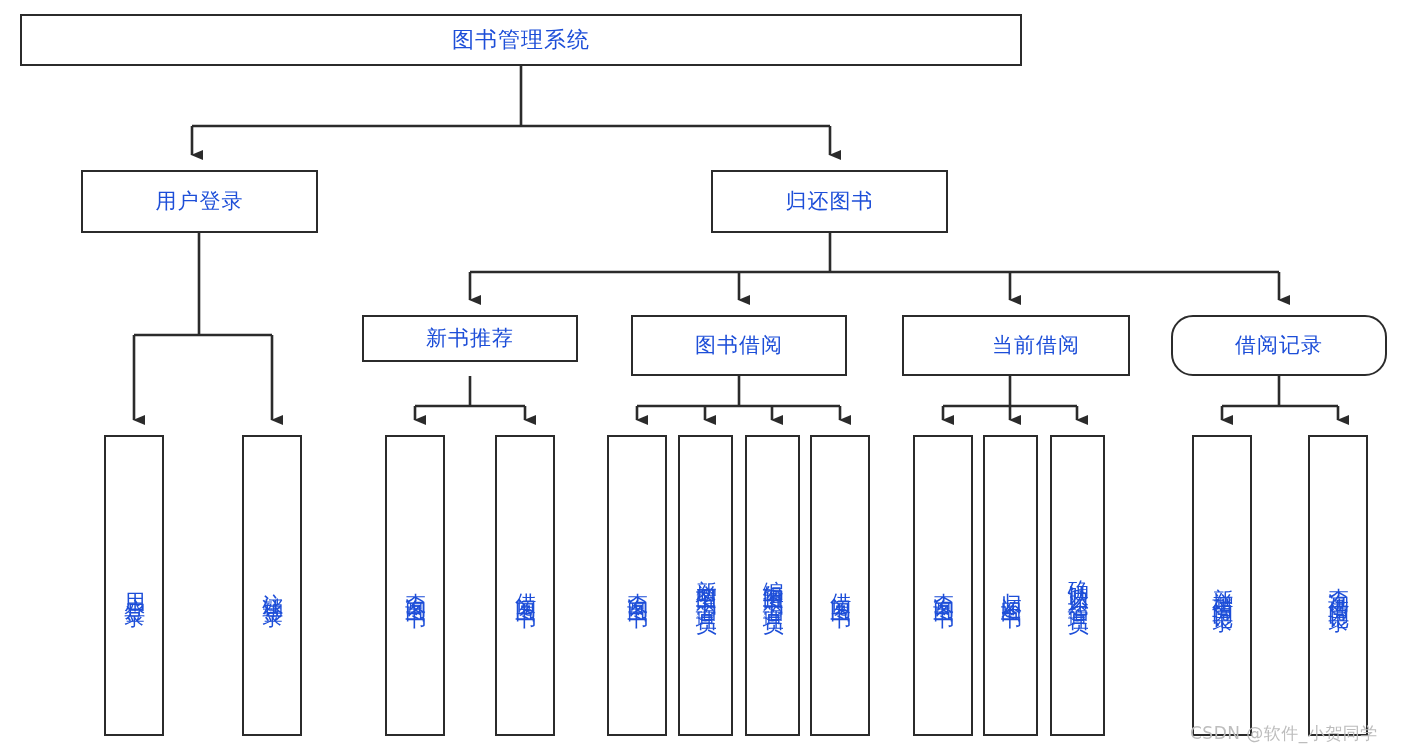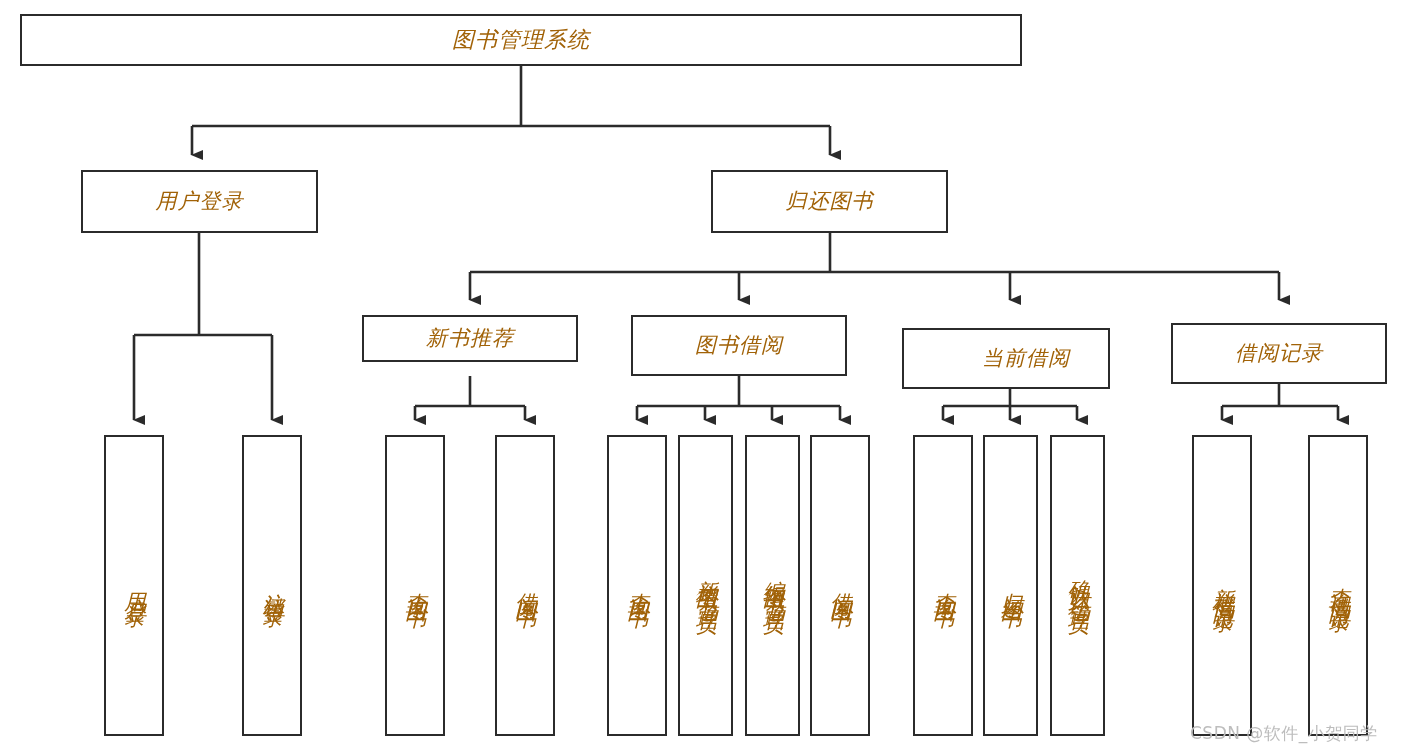--- a/index.html
+++ b/index.html
@@ -29,27 +29,26 @@
     position: absolute;
     box-sizing: border-box;
     border: 2.5px solid #2b2b2b;
     background: #ffffff;
     display: flex;
     align-items: center;
     justify-content: center;
     z-index: 3;
   }
   .node .label {
-    color: #a16207;
+    color: #1d4ed8;
     font-size: 21px;
     line-height: 1.12;
     letter-spacing: 1px;
     text-align: left;
     white-space: pre;
-    font-style: italic;
   }
   .node.vertical .label {
     writing-mode: vertical-rl;
     text-orientation: upright;
     letter-spacing: 5px;
     font-size: 21px;
     white-space: nowrap;
   }
   .node.root .label { font-size: 22px; }
   .watermark {
@@ -128,24 +127,24 @@
   <div class="node" style="left:711px; top:170px; width:237px; height:63px;">
     <span class="label">归还图书</span>
   </div>
 
   <div class="node" style="left:362px; top:315px; width:216px; height:47px;">
     <span class="label">新书推荐</span>
   </div>
   <div class="node" style="left:631px; top:315px; width:216px; height:61px;">
     <span class="label">图书借阅</span>
   </div>
-  <div class="node" style="left:902px; top:328px; width:208px; height:61px;padding-left:40px;">
+  <div class="node" style="left:902px; top:315px; width:228px; height:61px;padding-left:40px;">
     <span class="label">当前借阅</span>
   </div>
-  <div class="node" style="left:1171px; top:323px; width:216px; height:61px;">
+  <div class="node" style="left:1171px; top:315px; width:216px; height:61px;border-radius:22px;">
     <span class="label">借阅记录</span>
   </div>
 
   <div class="node vertical" style="left:104px; top:435px; width:60px; height:301px;">
     <span class="label">用户登录</span>
   </div>
   <div class="node vertical" style="left:242px; top:435px; width:60px; height:301px;">
     <span class="label">注销登录</span>
   </div>
 

